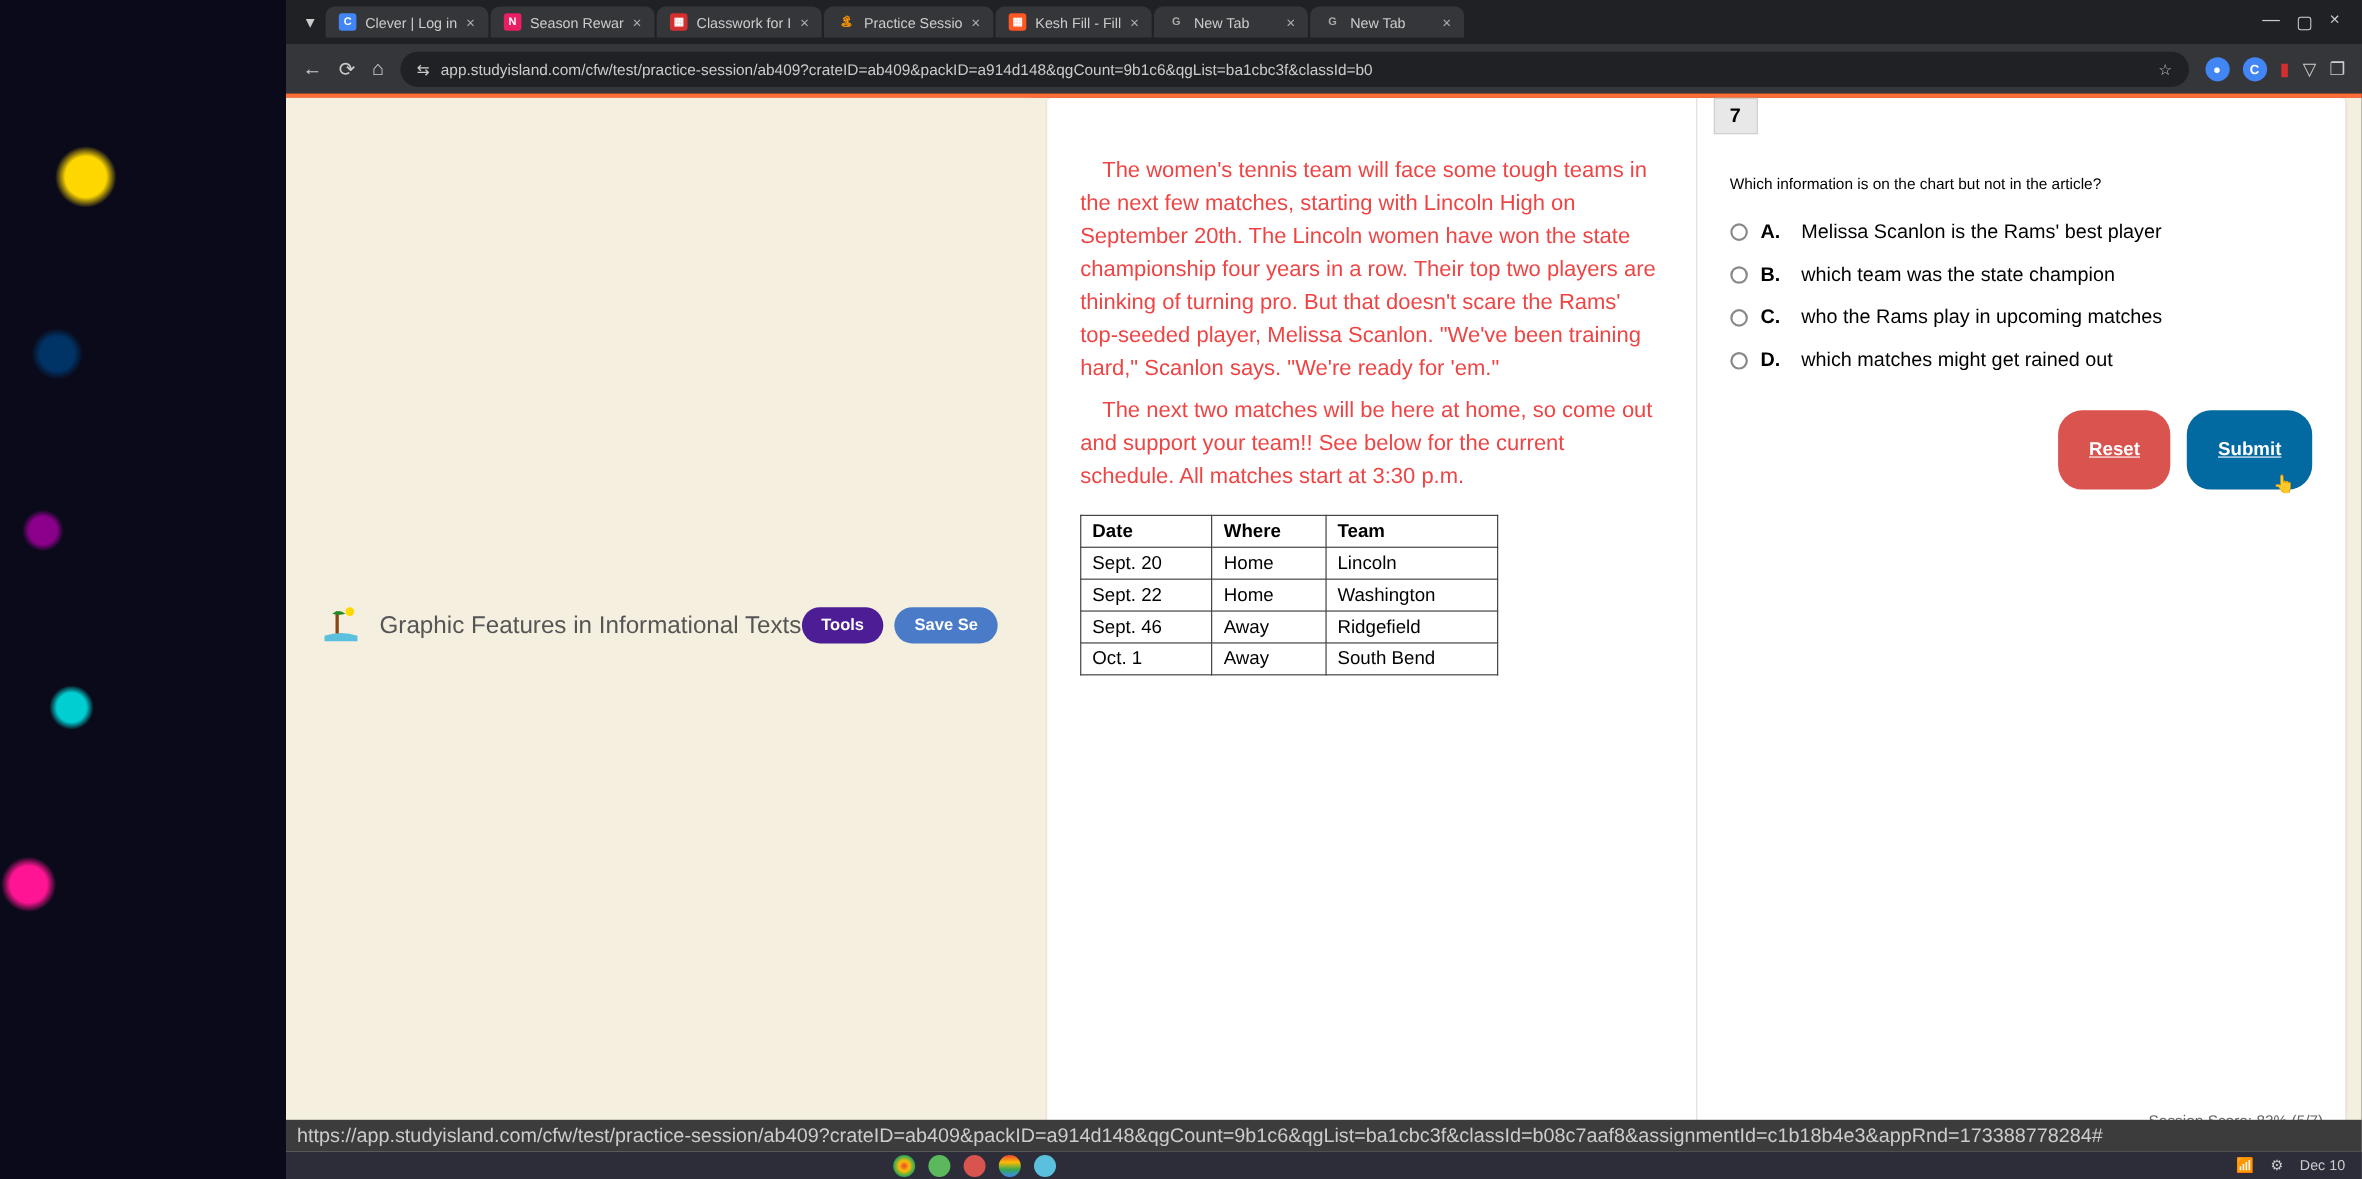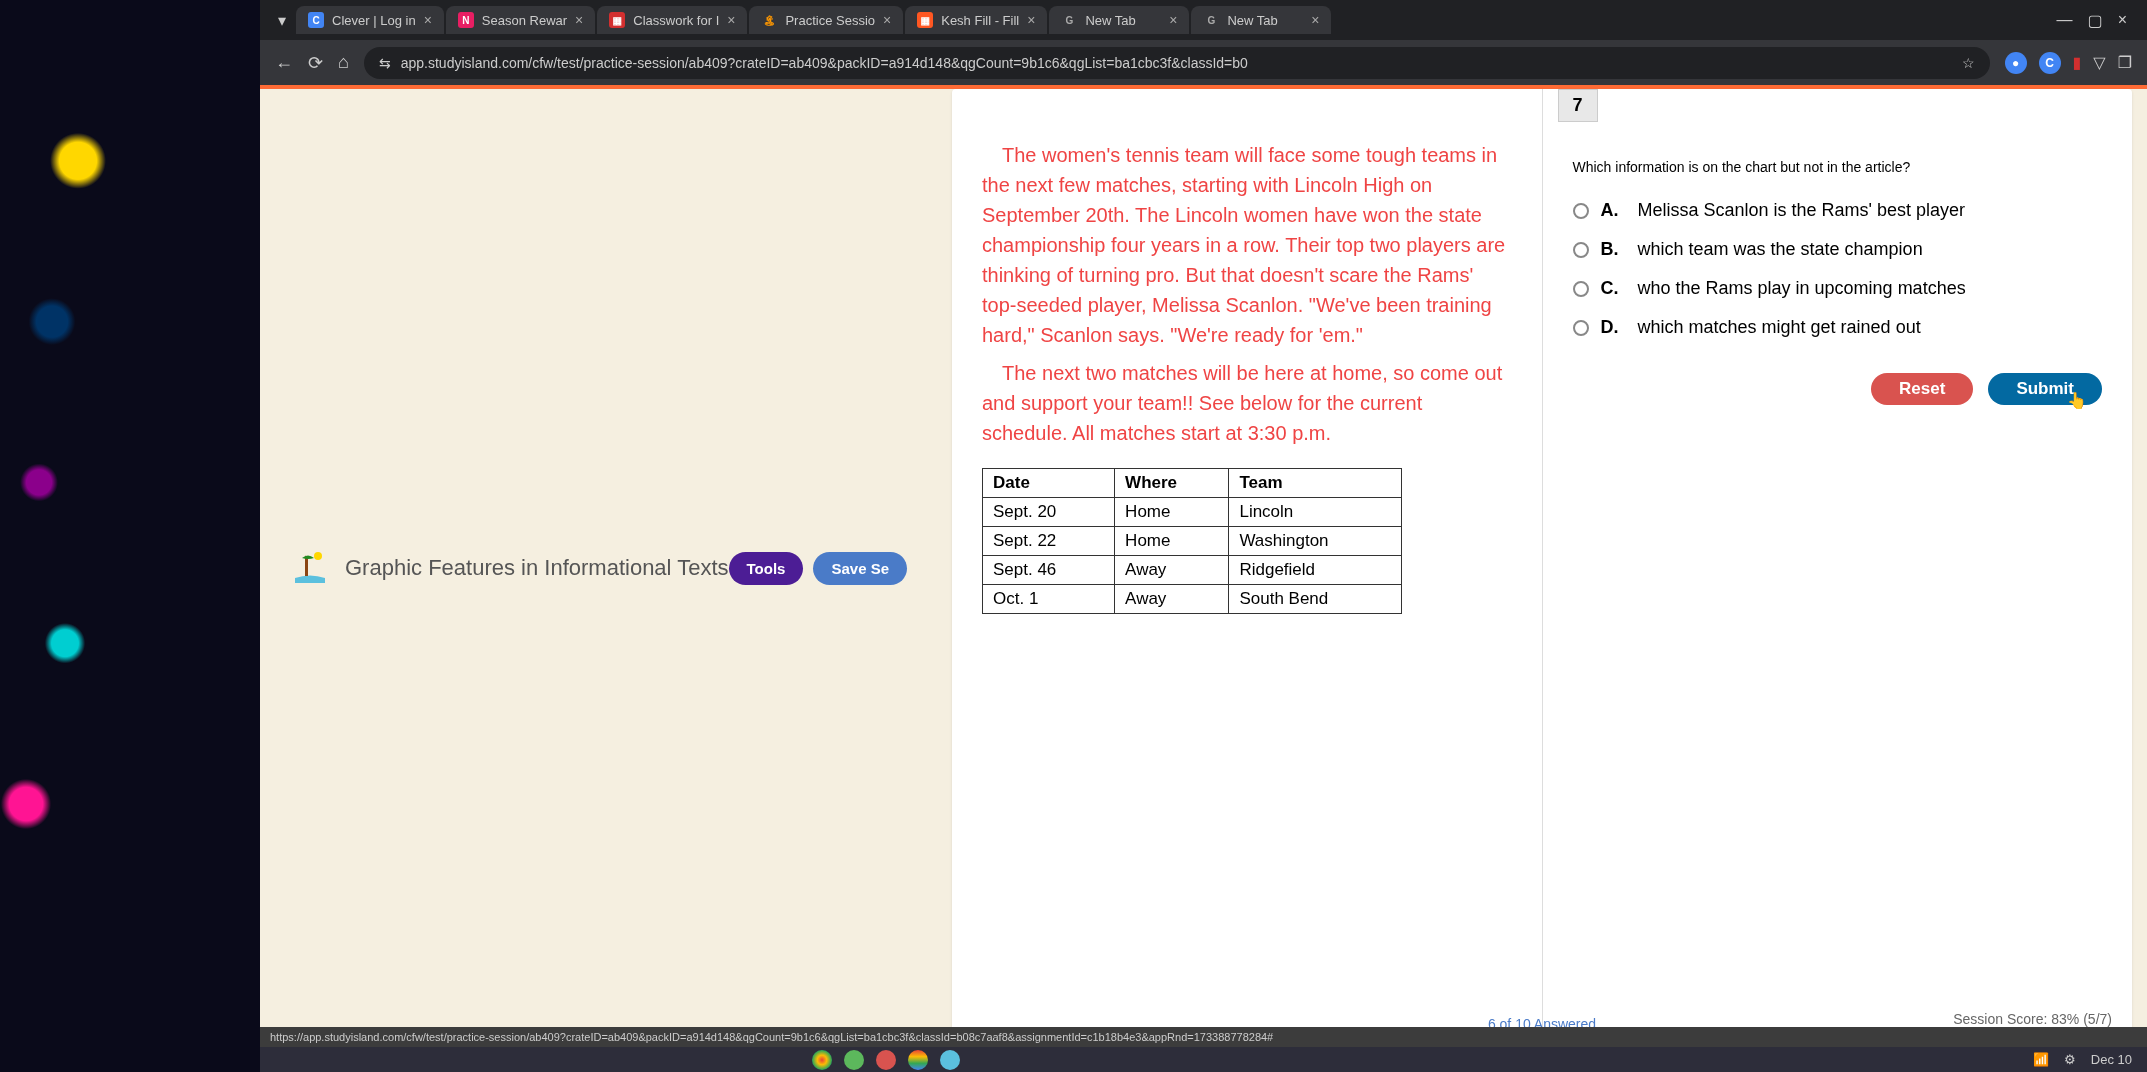--- a/index.html
+++ b/index.html
@@ -43,42 +43,42 @@
     .btn-tools { background: #4c1d95; }
     .btn-save { background: #4a7bc8; }
     
     .main-area { flex: 1; background: white; margin: 0 15px 15px 15px; border-radius: 4px; display: flex; box-shadow: 0 1px 3px rgba(0,0,0,0.1); position: relative; }
     
     .passage-pane { flex: 1; padding: 30px 30px; border-right: 1px solid #ddd; }
     .passage-title { font-size: 20px; font-weight: bold; text-align: center; margin-bottom: 25px; }
     .passage-text { font-size: 20px; line-height: 1.5; color: #ef4444; margin-top: 21px; }
     .passage-text p { margin-bottom: 8px; text-indent: 20px; }
     
-    .schedule-table { border-collapse: collapse; margin-top: 20px; width: 420px; }
+    .schedule-table { border-collapse: collapse; margin-top: 20px; width: 380px; }
     .schedule-table th, .schedule-table td { border: 1px solid #333; padding: 4px 10px; font-size: 17px; text-align: left; }
     .schedule-table th { font-weight: bold; }
     
     .question-pane { flex: 1; padding: 20px 30px; position: relative; }
     .q-num { position: absolute; top: 0; left: 15px; background: #e8e8e8; border: 1px solid #ccc; padding: 5px 14px; font-size: 18px; font-weight: bold; }
     .q-text { font-size: 14px; margin: 50px 0 25px 0; }
     .options { display: flex; flex-direction: column; gap: 18px; }
     .option { display: flex; align-items: center; gap: 12px; font-size: 18px; }
     .radio { width: 16px; height: 16px; border: 2px solid #888; border-radius: 50%; flex-shrink: 0; }
     .opt-letter { font-weight: bold; min-width: 25px; }
     
     .action-btns { display: flex; gap: 15px; justify-content: flex-end; margin-top: 35px; }
-    .action-btn { padding: 6px 28px; border-radius: 22px; color: white; font-size: 17px; font-weight: bold; border: none; cursor: pointer; }
+    .action-btn { padding: 26px 28px; border-radius: 22px; color: white; font-size: 17px; font-weight: bold; border: none; cursor: pointer; text-decoration: underline; }
     .btn-reset { background: #d9534f; }
     .btn-submit { background: #0369a1; position: relative; }
     .cursor-icon { position: absolute; bottom: -5px; right: 15px; font-size: 16px; }
     
     .footer-status { position: absolute; bottom: 0; right: 15px; font-size: 14px; color: #666; padding: 5px; }
     .footer-progress { position: absolute; bottom: 0; left: 50%; font-size: 14px; color: #4a7bc8; transform: translateX(-50%); }
     
-    .status-url { position: absolute; bottom: 25px; left: 260px; right: 0; background: #3c3c3c; color: #ccc; font-size: 11px; padding: 4px 10px; white-space: nowrap; overflow: hidden; }
+    .status-url { position: absolute; bottom: 25px; left: 260px; right: 0; background: #3c3c3c; color: #ccc; font-size: 18px; padding: 4px 10px; white-space: nowrap; overflow: hidden; }
     
     .taskbar { position: absolute; bottom: 0; left: 260px; right: 0; height: 25px; background: #2d2d3a; display: flex; align-items: center; padding: 0 15px; }
     .taskbar-icons { display: flex; gap: 12px; margin: 0 auto; }
     .taskbar-icon { width: 20px; height: 20px; border-radius: 50%; }
     .taskbar-right { margin-left: auto; display: flex; gap: 15px; color: #ccc; font-size: 13px; align-items: center; }
   </style>
 </head>
 <body>
 
 <div class="desktop-bg"></div>

